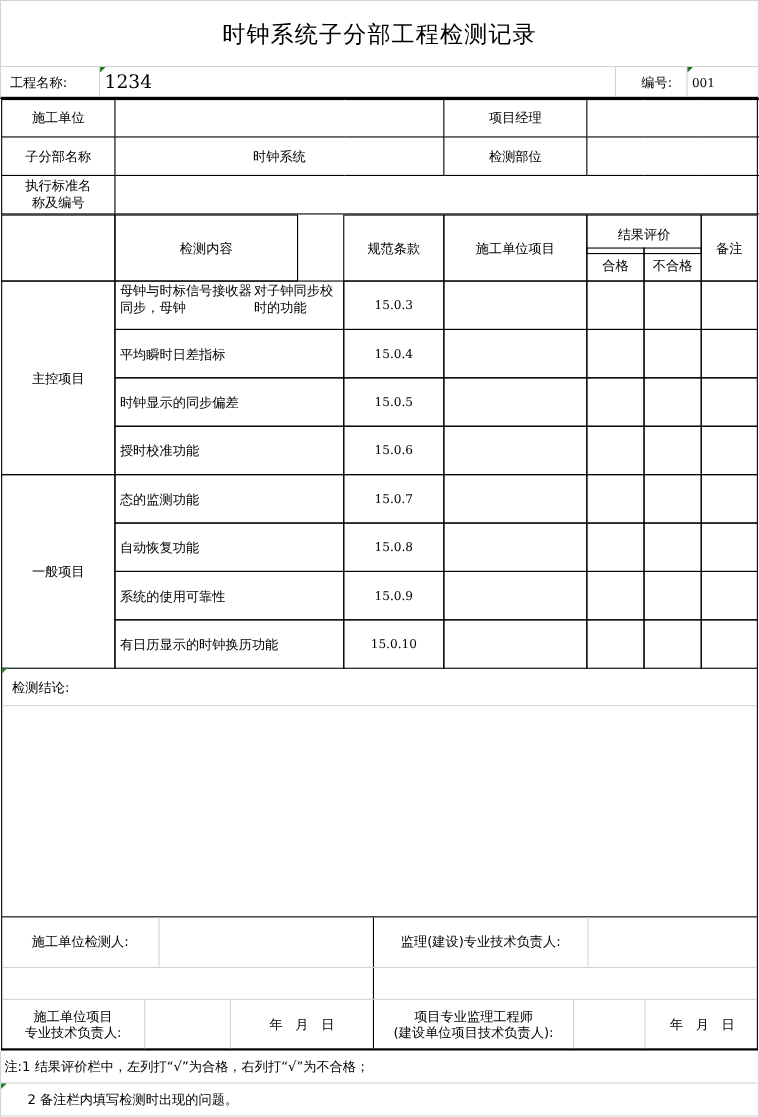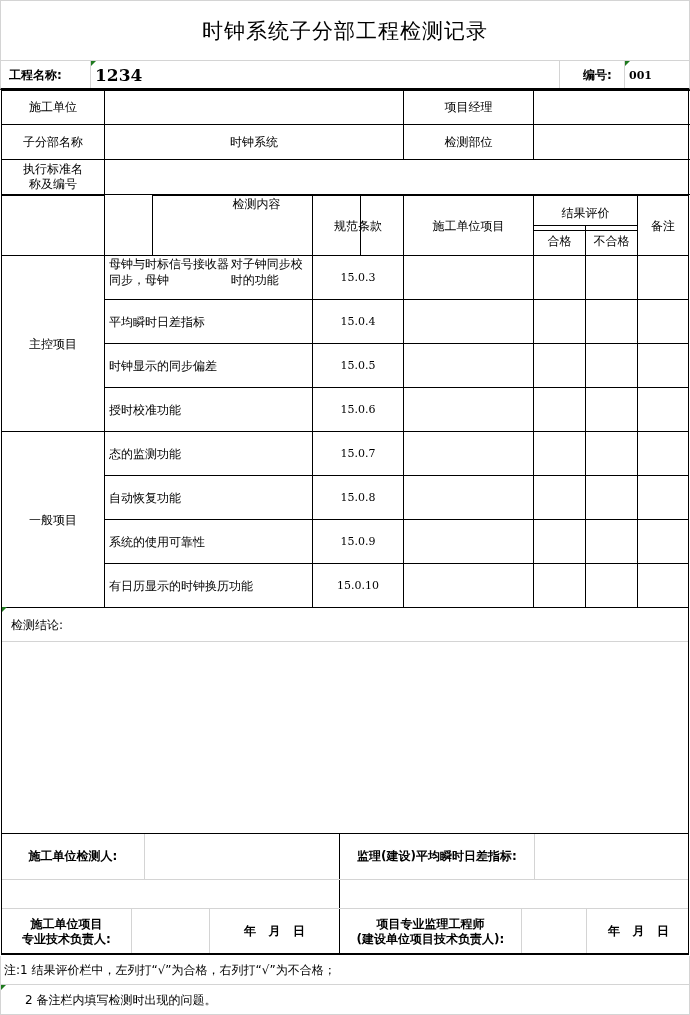--- a/index.html
+++ b/index.html
@@ -3,21 +3,21 @@
 <meta charset="utf-8">
 <style>
   html, body { margin:0; padding:0; background:#fff; }
   body { width:690px; height:1015px; position:relative; overflow:hidden;
          font-family:"DejaVu Sans","Liberation Sans",sans-serif; font-size:12px; color:#000; }
   .abs { position:absolute; box-sizing:border-box; }
   .title { left:0; top:0; width:690px; height:61px; display:flex; align-items:center; justify-content:center;
            font-size:21px; letter-spacing:1px; border-bottom:1px solid #d4d4d4; border-left:1px solid #d4d4d4; border-right:1px solid #d4d4d4; border-top:1px solid #d4d4d4;}
   .projrow { left:0; top:61px; width:690px; height:29px; border-bottom:2px solid #000; border-left:1px solid #d4d4d4; border-right:1px solid #d4d4d4; }
   .gl { position:absolute; top:0; bottom:0; width:1px; background:#d4d4d4; }
-  .cell { position:absolute; box-sizing:border-box; display:flex; align-items:center; justify-content:center; text-align:center; line-height:15px;font-weight:bold; }
+  .cell { position:absolute; box-sizing:border-box; display:flex; align-items:center; justify-content:center; text-align:center; line-height:15px; }
   .left { justify-content:flex-start; text-align:left; padding-left:4px; }
   .tri { position:absolute; width:0; height:0; border-top:5px solid #1f7a1f; border-right:5px solid transparent; }
   table.grid { position:absolute; left:1px; top:90px; border-collapse:collapse; table-layout:fixed; }
   table.grid td { border:1px solid #000; padding:0; text-align:center; vertical-align:middle; font-size:12px; line-height:15px; }
   .box { position:absolute; box-sizing:border-box; }
 </style>
 </head>
 <body>
 
 <div class="abs title">时钟系统子分部工程检测记录</div>
@@ -59,21 +59,21 @@
   </tr>
   <tr style="height:35px">
     <td><span>执行标准名</span><br><span>称及编号</span></td>
     <td colspan="7"></td>
   </tr>
 </tbody>
   </table>
 
 <div id="checks">
     <div class="box" style="left: 1px; top: 195px; width: 104px; height: 61px; border: 1px solid rgb(0, 0, 0); display: flex; align-items: center; justify-content: center; text-align: center; line-height: 16px;"></div>
-    <div class="box" style="left: 104px; top: 195px; width: 209px; height: 61px; border: 1px solid rgb(0, 0, 0); display: flex; justify-content: center; text-align: center; line-height: 16px; margin-left: 48px;">
+    <div class="box" style="left: 104px; top: 195px; width: 167px; height: 61px; border: 1px solid rgb(0, 0, 0); display: flex; align-items: center; justify-content: center; text-align: center; line-height: 16px;">
       <span>检测内容</span>
     </div>
     <div class="box" style="left: 312px; top: 195px; width: 92px; height: 61px; border: 1px solid rgb(0, 0, 0); display: flex; align-items: center; justify-content: center; text-align: center; line-height: 16px;">
       <span>规范条款</span>
     </div>
     <div class="box" style="left: 403px; top: 195px; width: 131px; height: 61px; border: 1px solid rgb(0, 0, 0); display: flex; align-items: center; justify-content: center; text-align: center; line-height: 16px;">
       <span>施工单位项目</span>
     </div>
     <div class="box" style="left: 533px; top: 195px; width: 105px; height: 36px; border: 1px solid rgb(0, 0, 0); display: flex; align-items: center; justify-content: center; text-align: center; line-height: 16px;">
       <span>结果评价</span>
@@ -185,21 +185,21 @@
       <div style="position:absolute;left:0;right:0;top:45px;height:1px;background:#d4d4d4;"></div>
       <div style="position:absolute;left:0;right:0;top:74px;height:1px;background:#d4d4d4;"></div>
       <div style="position:absolute;left:142px;top:0;height:45px;width:1px;background:#d4d4d4;"></div>
       <div style="position:absolute;left:532px;top:0;height:45px;width:1px;background:#d4d4d4;"></div>
       <div style="position:absolute;left:129px;top:74px;bottom:0;width:1px;background:#d4d4d4;"></div>
       <div style="position:absolute;left:207px;top:74px;bottom:0;width:1px;background:#d4d4d4;"></div>
       <div style="position:absolute;left:519px;top:74px;bottom:0;width:1px;background:#d4d4d4;"></div>
       <div style="position:absolute;left:584px;top:74px;bottom:0;width:1px;background:#d4d4d4;"></div>
       <div class="cell" style="left:0;top:0;width:142px;height:45px;">施工单位检测人:</div>
       <div class="cell" style="left:143px;top:0;width:194px;height:45px;"></div>
-      <div class="cell" style="left:338px;top:0;width:194px;height:45px;">监理(建设)平均瞬时日差指标:</div>
+      <div class="cell" style="left:338px;top:0;width:194px;height:45px;">监理(建设)专业技术负责人:</div>
       <div class="cell" style="left:533px;top:0;width:155px;height:45px;"></div>
       <div class="cell" style="left:0;top:75px;width:129px;height:45px;flex-direction:column;">
         <span>施工单位项目</span>
         <span>专业技术负责人:</span>
       </div>
       <div class="cell" style="left:130px;top:75px;width:77px;height:45px;"></div>
       <div class="cell" style="left:208px;top:75px;width:129px;height:45px;white-space:pre;">年   月   日</div>
       <div class="cell" style="left:338px;top:75px;width:181px;height:45px;flex-direction:column;">
         <span>项目专业监理工程师</span>
         <span>(建设单位项目技术负责人):</span>

